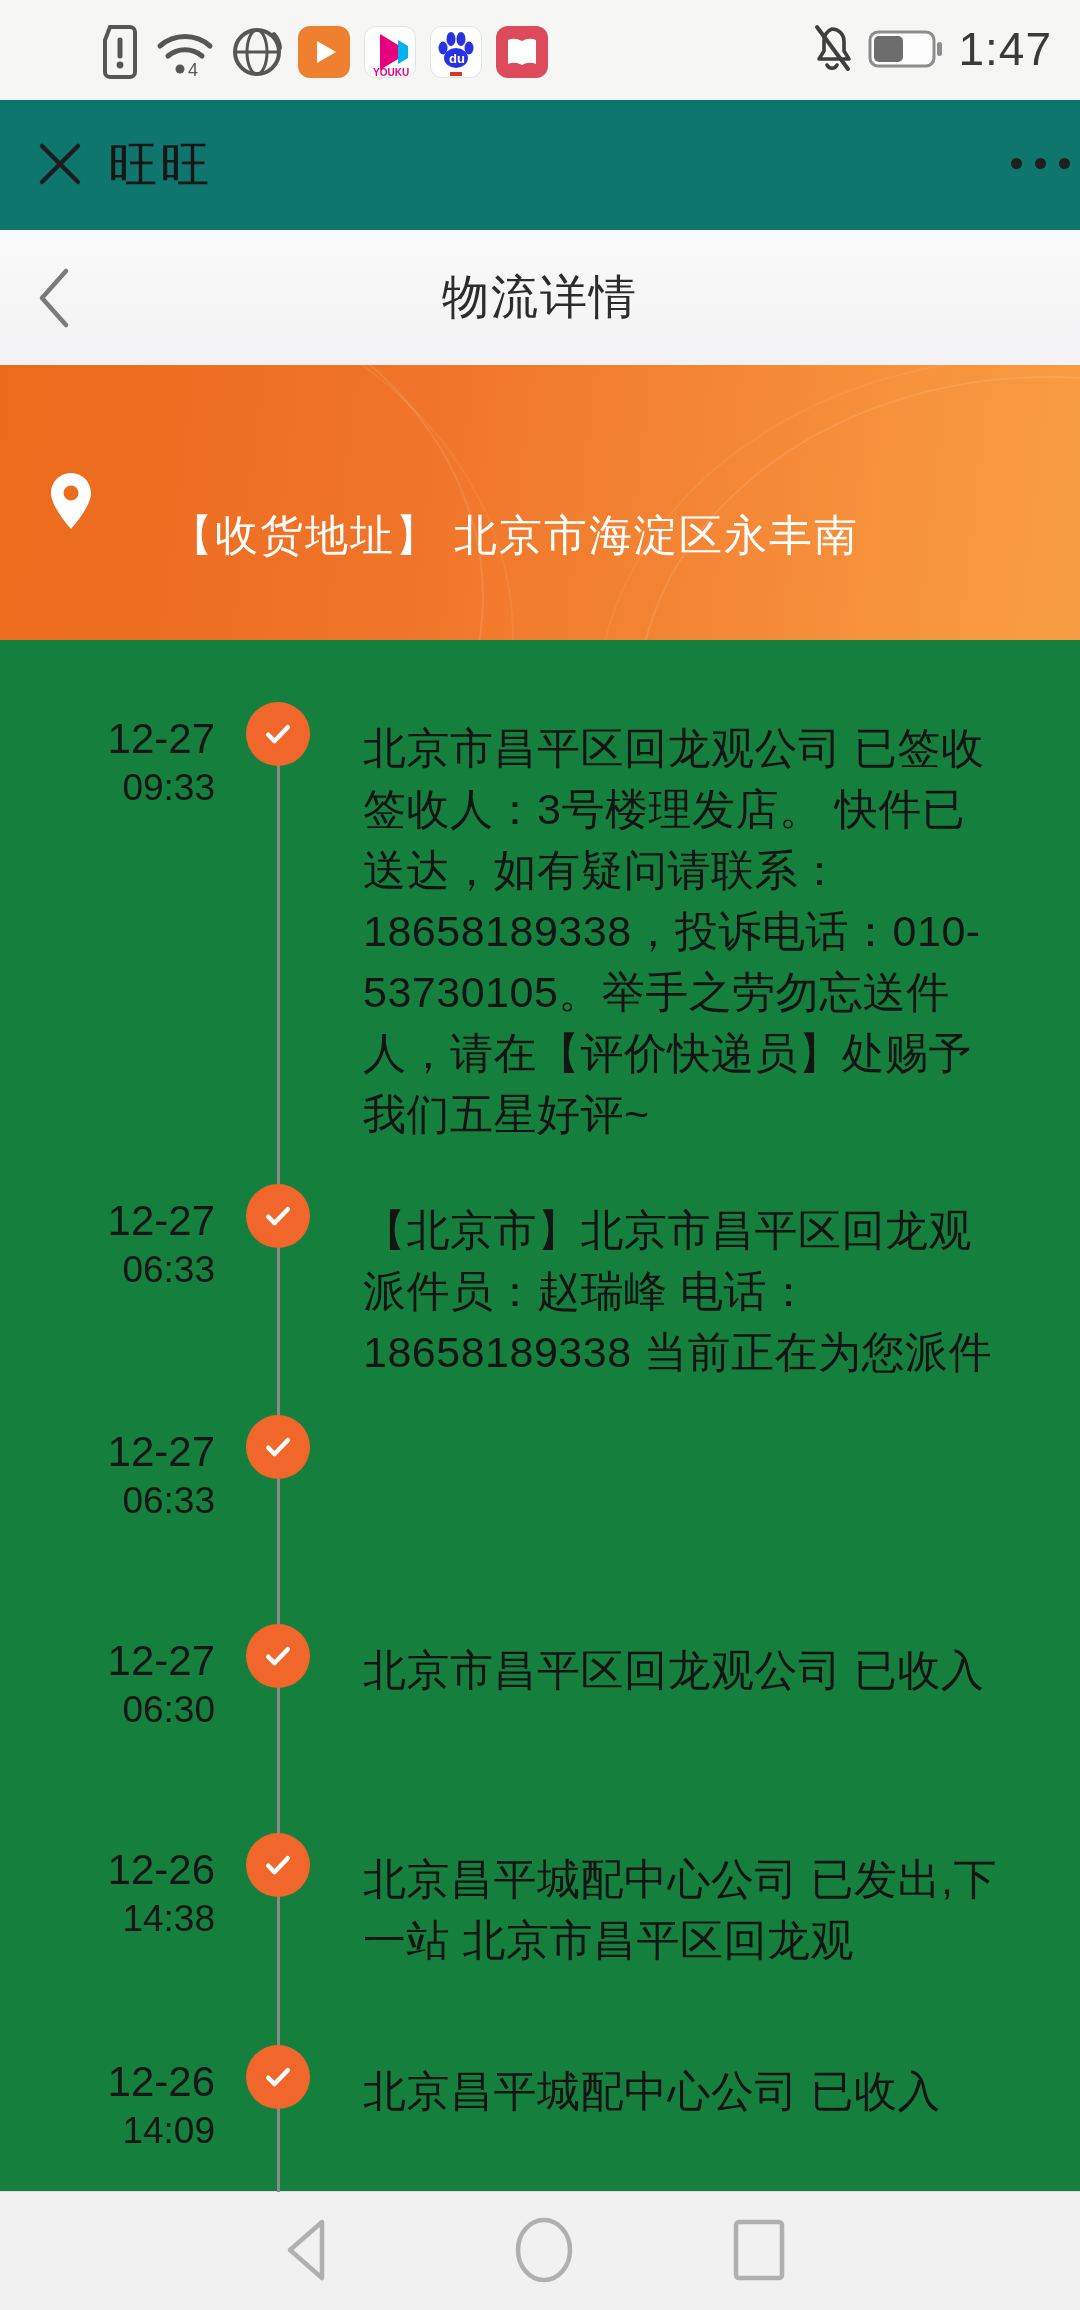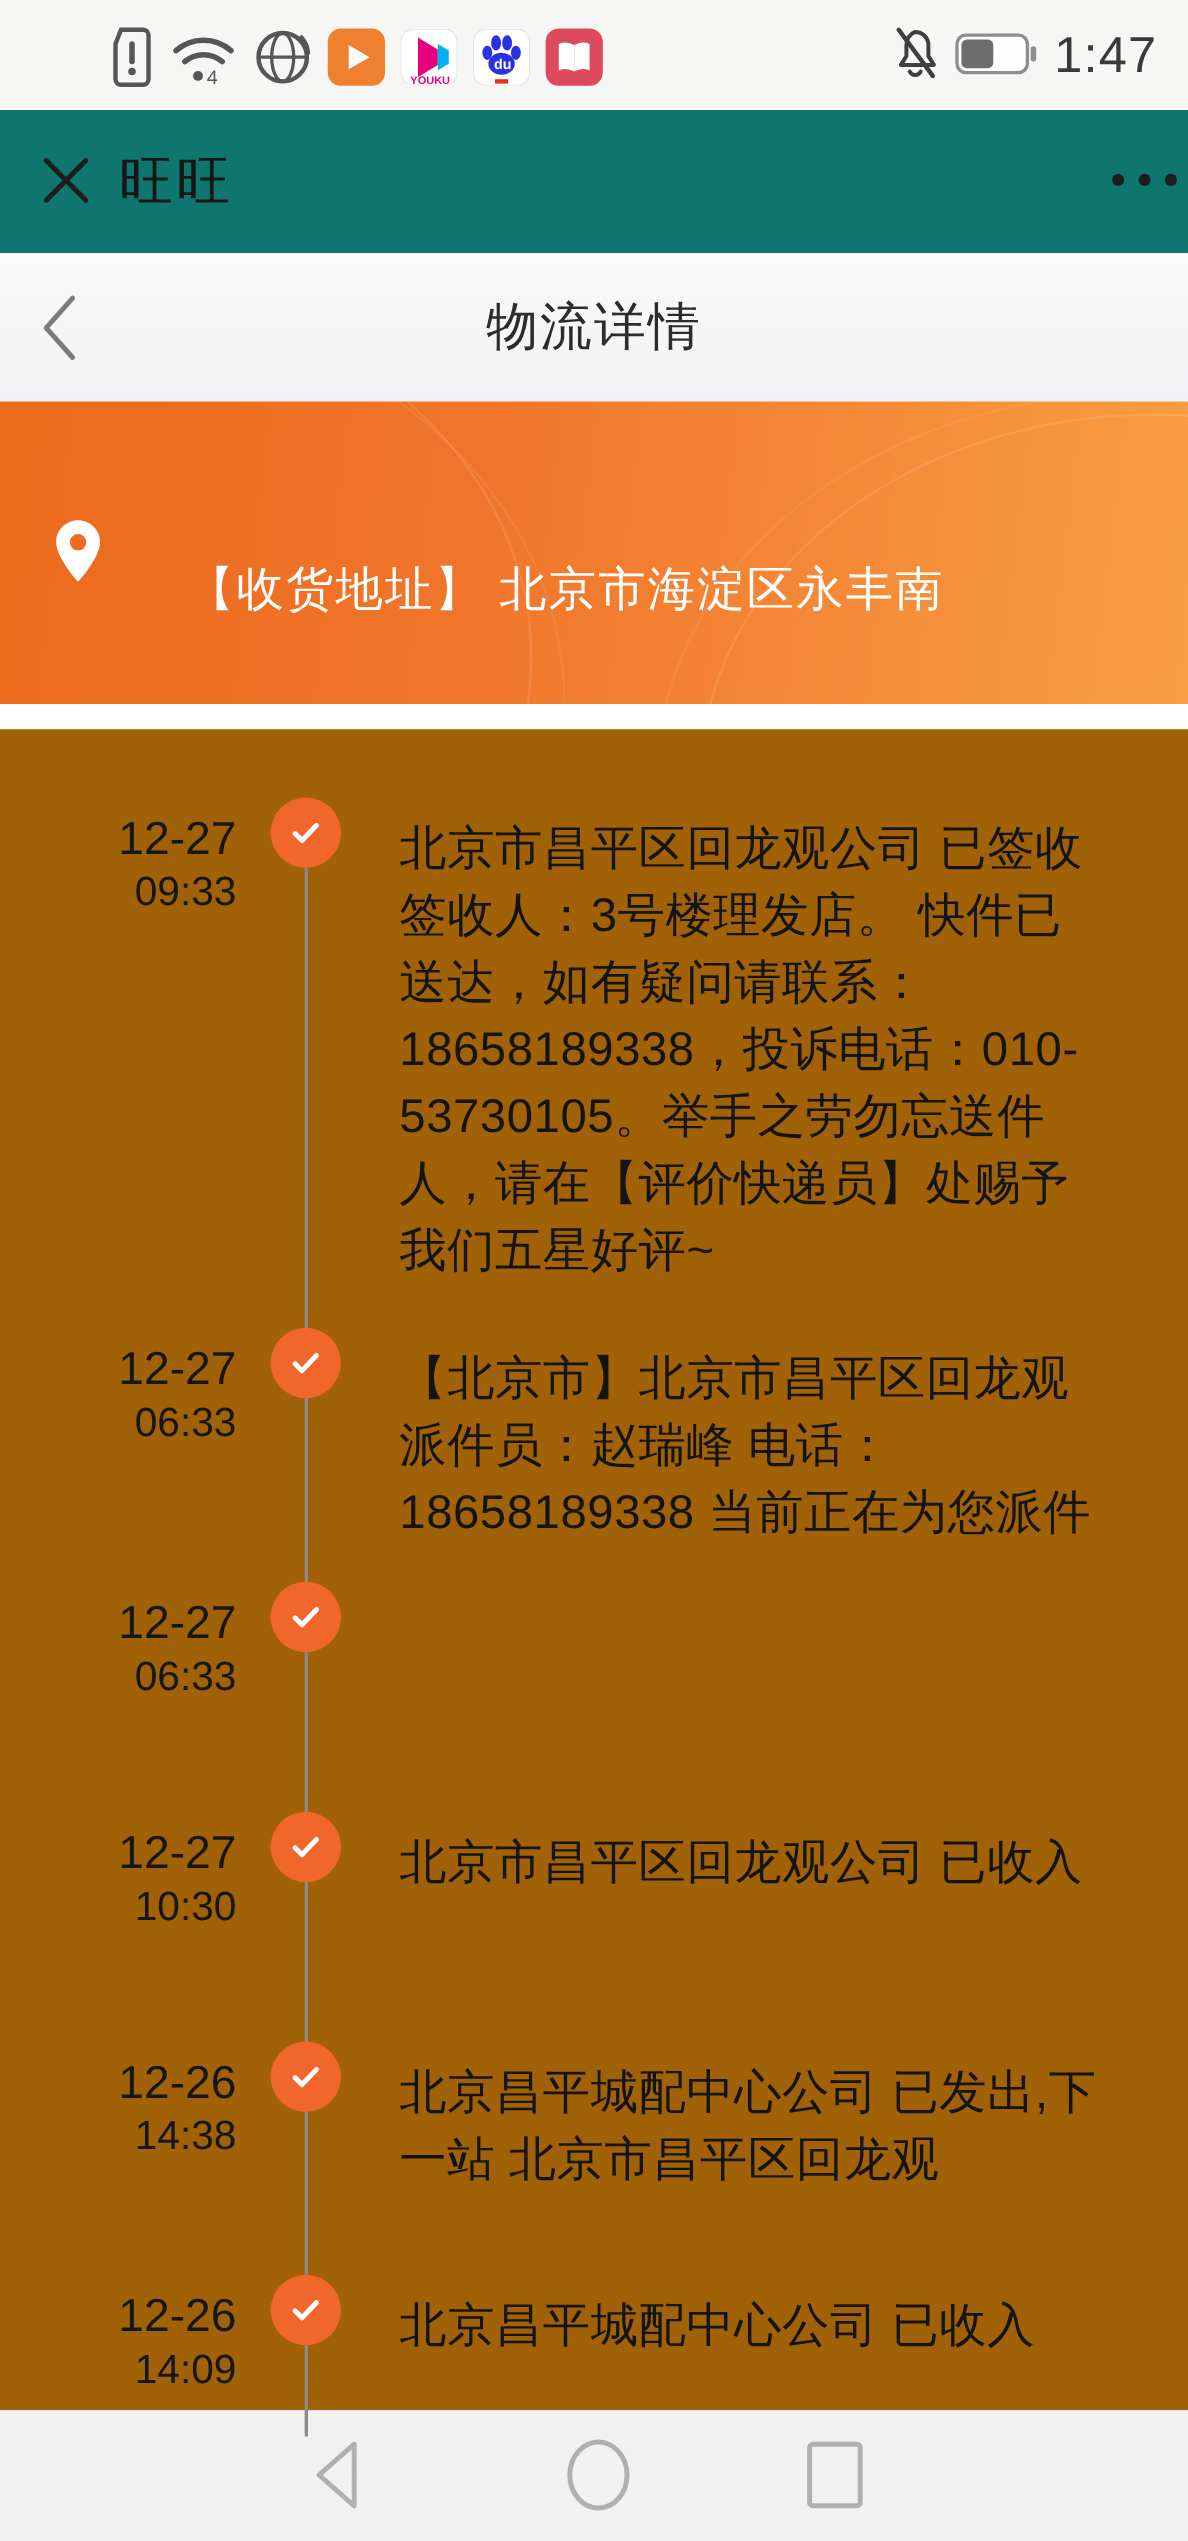--- a/index.html
+++ b/index.html
@@ -51,21 +51,21 @@
   .wave.w2{width:940px;height:740px;left:-430px;top:-100px;opacity:.7;}
   .wave.w3{width:820px;height:660px;right:-380px;bottom:-400px;}
   .wave.w4{width:880px;height:700px;right:-400px;bottom:-420px;opacity:.7;}
   .pin{position:absolute;left:50px;top:472px;}
   .banner-text{
     position:absolute;left:170px;top:365px;height:342px;width:860px;
     display:flex;align-items:center;
     font-size:43px;color:#ffffff;font-weight:500;letter-spacing:2px;
   }
   
-  .timeline{position:absolute;top:640px;left:0;width:100%;height:1552px;background:#a16207;margin-top:23px;}
+  .timeline{position:absolute;top:640px;left:0;width:100%;height:1552px;background:#15803d;}
   .tl-line{position:absolute;left:277px;top:94px;width:3px;height:1458px;background:#8a8a8a;z-index:1;}
   .entry{position:absolute;left:0;width:100%;display:flex;align-items:flex-start;}
   .e-when{width:215px;flex:0 0 auto;text-align:right;margin-top:20px;}
   .e-date{font-size:42px;color:#161616;line-height:46px;}
   .e-time{font-size:37px;color:#161616;line-height:42px;margin-top:5px;}
   .e-marker{flex:0 0 auto;margin-left:31px;margin-top:6px;z-index:2;position:relative;}
   .check-circle{
     width:64px;height:64px;border-radius:50%;background:#f0662b;
     display:flex;align-items:center;justify-content:center;
   }
@@ -236,21 +236,21 @@
         <svg width="36" height="36" viewBox="0 0 24 24">
               <path d="M5.5 12.5 l4.2 4.2 L18.5 7.5" fill="none" stroke="#ffffff" stroke-width="3" stroke-linecap="round" stroke-linejoin="round"></path>
             </svg>
       </div>
         </div>
     </div>
 
     <div class="entry" style="top:978px">
       <div class="e-when">
         <div class="e-date">12-27</div>
-        <div class="e-time">10:30</div>
+        <div class="e-time">06:30</div>
       </div>
       <div class="e-marker">
           <div class="check-circle">
         <svg width="36" height="36" viewBox="0 0 24 24">
               <path d="M5.5 12.5 l4.2 4.2 L18.5 7.5" fill="none" stroke="#ffffff" stroke-width="3" stroke-linecap="round" stroke-linejoin="round"></path>
             </svg>
       </div>
         </div>
       <div class="e-text">北京市昌平区回龙观公司 已收入</div>
     </div>

